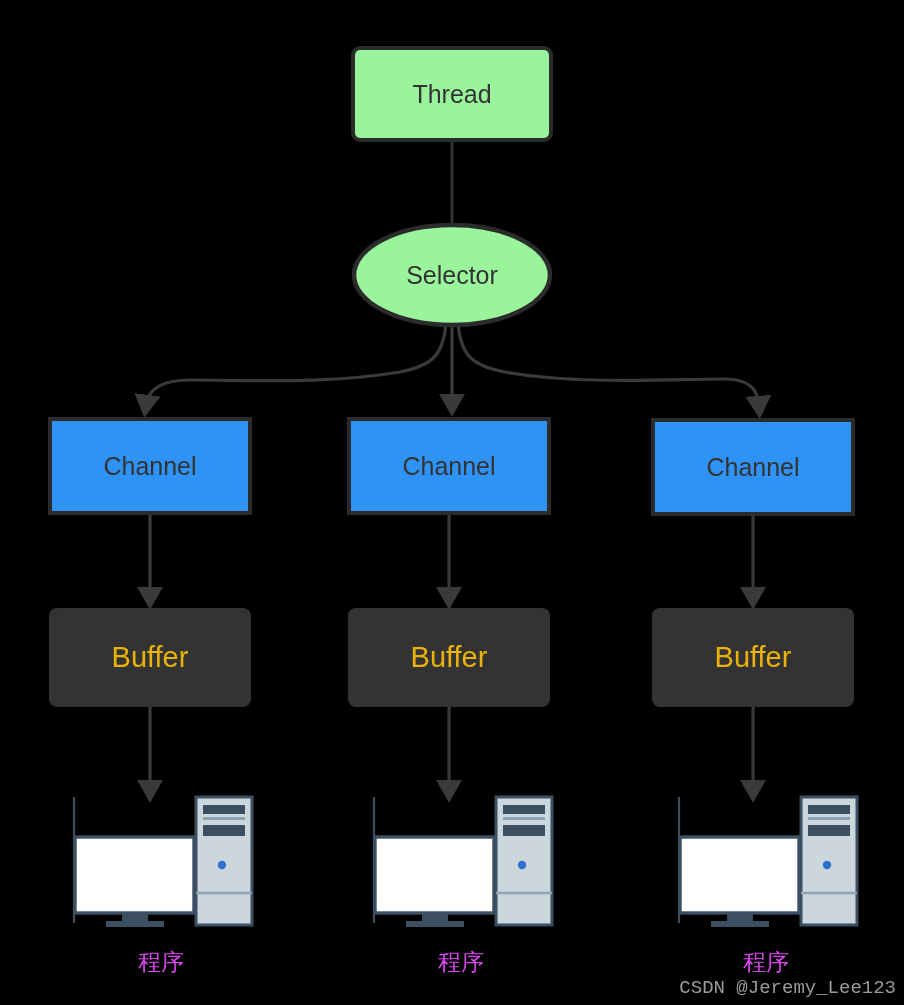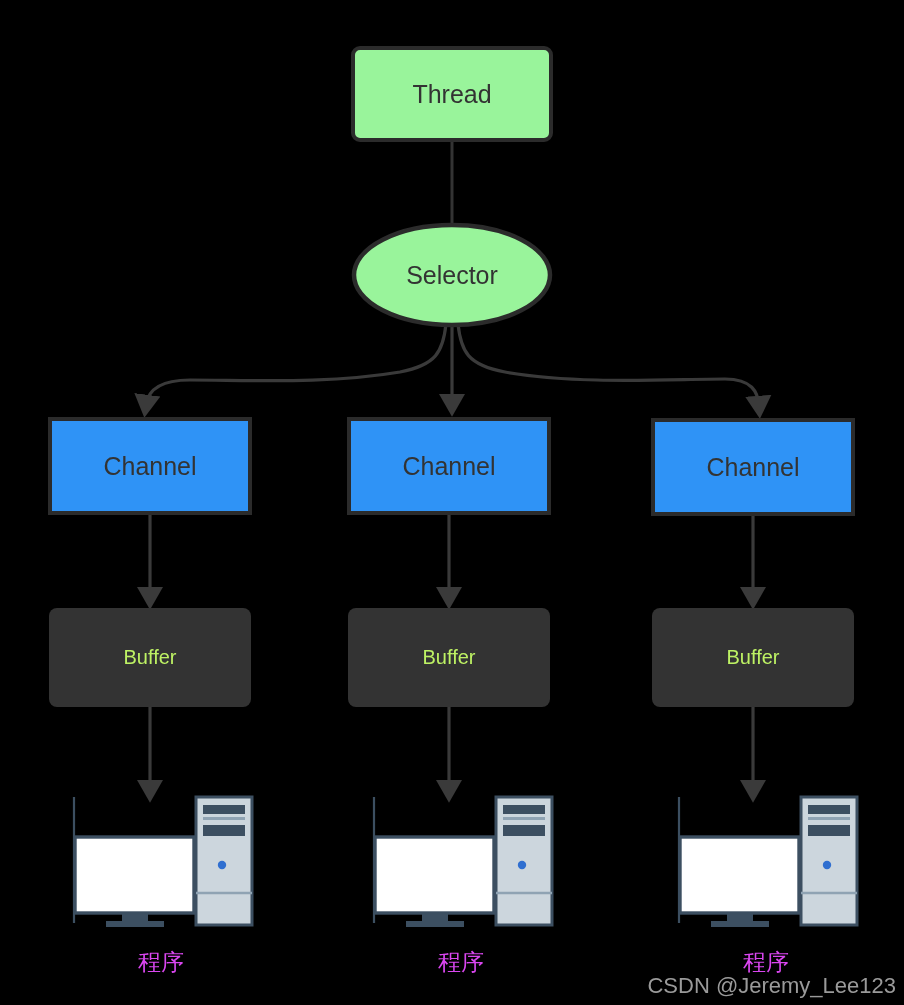--- a/index.html
+++ b/index.html
@@ -35,35 +35,35 @@
     justify-content: center;
     text-align: center;
     pointer-events: none;
     white-space: nowrap;
   }
   .lbl-thread, .lbl-selector, .lbl-channel {
     color: #333333;
     font-size: 25px;
   }
   .lbl-buffer {
-    color: #bef264;
-    font-size: 20px;
+    color: #eab308;
+    font-size: 29px;
   }
   .lbl-program {
     color: #d946ef;
     font-size: 23px;
     font-family: "DejaVu Sans", sans-serif;
   }
   .watermark {
     position: absolute;
     right: 8px;
     bottom: 6px;
     color: #9a9a9a;
-    font-size: 22px;
-    font-family: Liberation Sans, sans-serif;
+    font-size: 19px;
+    font-family: Liberation Mono, monospace;
     white-space: nowrap;
   }
 </style>
 </head>
 <body>
 
 <div id="stage">
 
   <svg class="layer" viewBox="0 0 904 1005">
     <defs>

